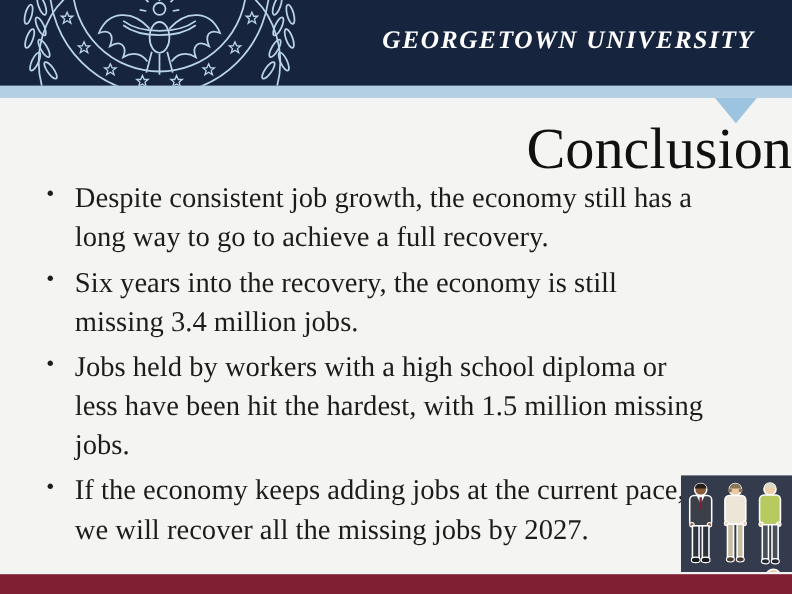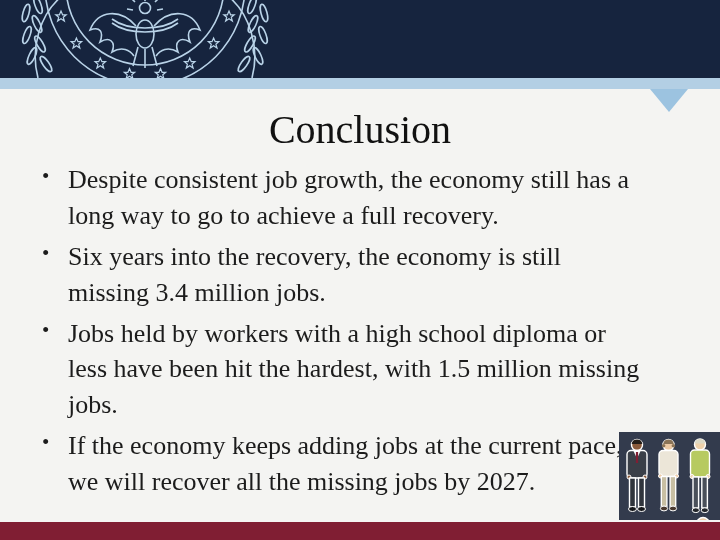--- a/index.html
+++ b/index.html
@@ -27,22 +27,22 @@
   }
   .blue-band{position:absolute;left:0;top:78px;width:720px;height:11px;background:var(--band-blue);}
   .band-triangle{
     position:absolute;left:650px;top:89px;width:0;height:0;
     border-left:19px solid transparent;border-right:19px solid transparent;
     border-top:23px solid var(--triangle-blue);
   }
 
   
   .slide-title{
-    position:absolute;left:0;top:106px;width:720px;text-align:center;
-    font-size:40px;font-weight:normal;color:#111111;font-family:"Liberation Serif", serif;
+    position:absolute;left:0;top:106px;width:720px;text-align:right;
+    font-size:53px;font-weight:normal;color:#111111;font-family:"Liberation Serif", serif;
   }
 
   
   .bullets{position:absolute;left:42px;top:162px;width:628px;}
   .bullet{display:flex;margin-bottom:5px;color:var(--text);}
   .bullet .marker{width:26px;flex:0 0 26px;font-size:21px;line-height:1.38;}
   .bullet .text{width:578px;font-size:26px;line-height:1.38;}
 
   
   .people-image{position:absolute;left:619px;top:432px;width:101px;height:88px;overflow:hidden;}
@@ -100,20 +100,21 @@
         <path d="M252,78 C260,48 250,14 228,-4"></path>
         <ellipse cx="244" cy="64" rx="3" ry="9" transform="rotate(35 244 64)"></ellipse>
         <ellipse cx="258" cy="56" rx="3" ry="9" transform="rotate(-25 258 56)"></ellipse>
         <ellipse cx="250" cy="44" rx="3" ry="9" transform="rotate(30 250 44)"></ellipse>
         <ellipse cx="263" cy="35" rx="3" ry="9" transform="rotate(-20 263 35)"></ellipse>
         <ellipse cx="253" cy="24" rx="3" ry="9" transform="rotate(25 253 24)"></ellipse>
         <ellipse cx="264" cy="13" rx="3" ry="9" transform="rotate(-15 264 13)"></ellipse>
         <ellipse cx="252" cy="5" rx="3" ry="9" transform="rotate(20 252 5)"></ellipse>
       </g>
     </svg>
+    <div class="univ-name">GEORGETOWN UNIVERSITY</div>
   </div>
   <div class="blue-band"></div>
   <div class="band-triangle"></div>
 
   <h1 class="slide-title">Conclusion</h1>
 
   <div class="bullets">
     <div class="bullet">
       <span class="marker">•</span>
       <span class="text">Despite consistent job growth, the economy still has a long way to go to achieve a full recovery.</span>

